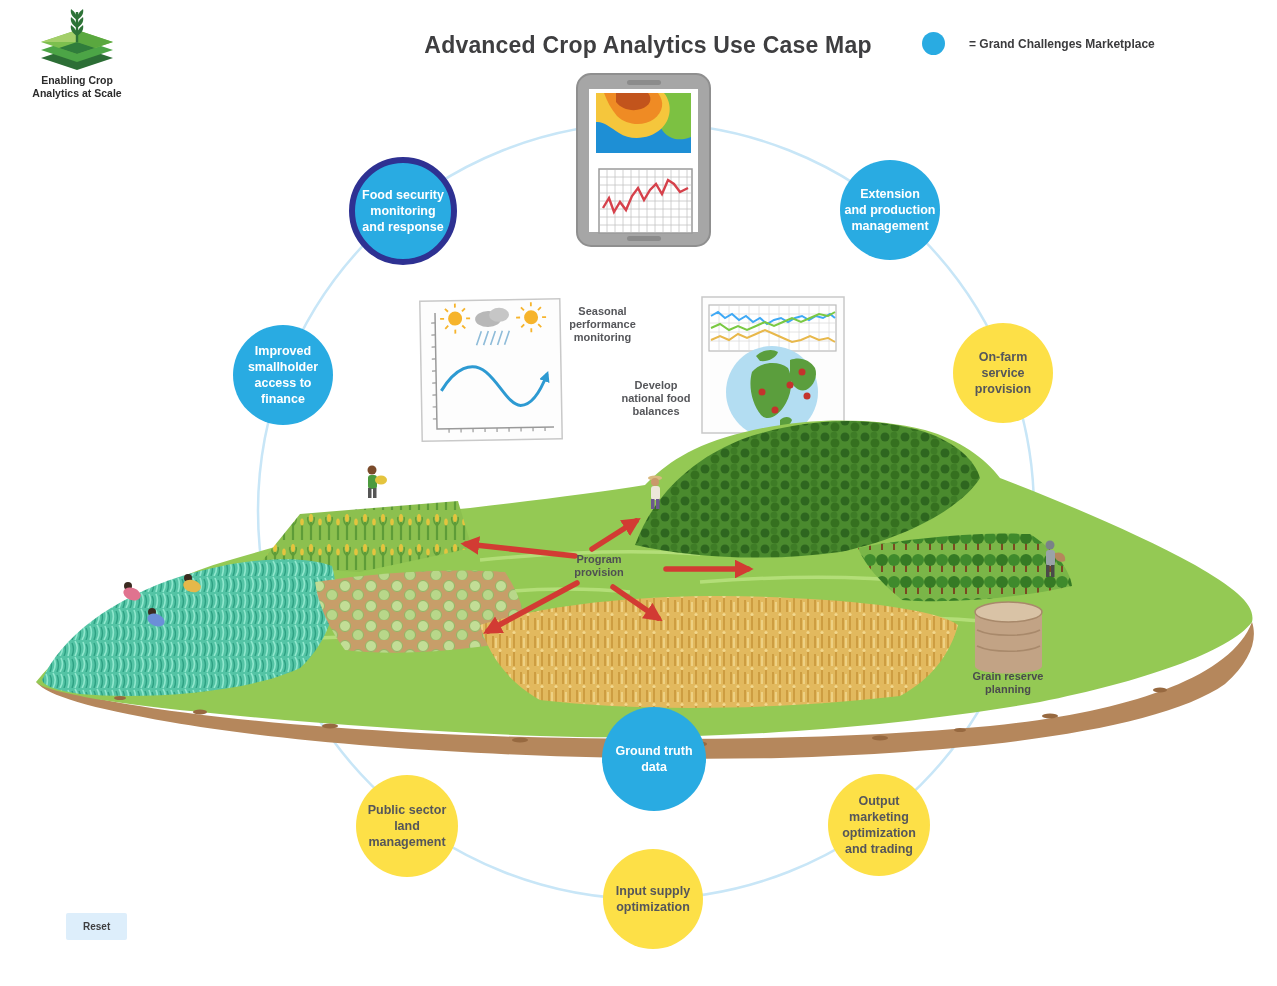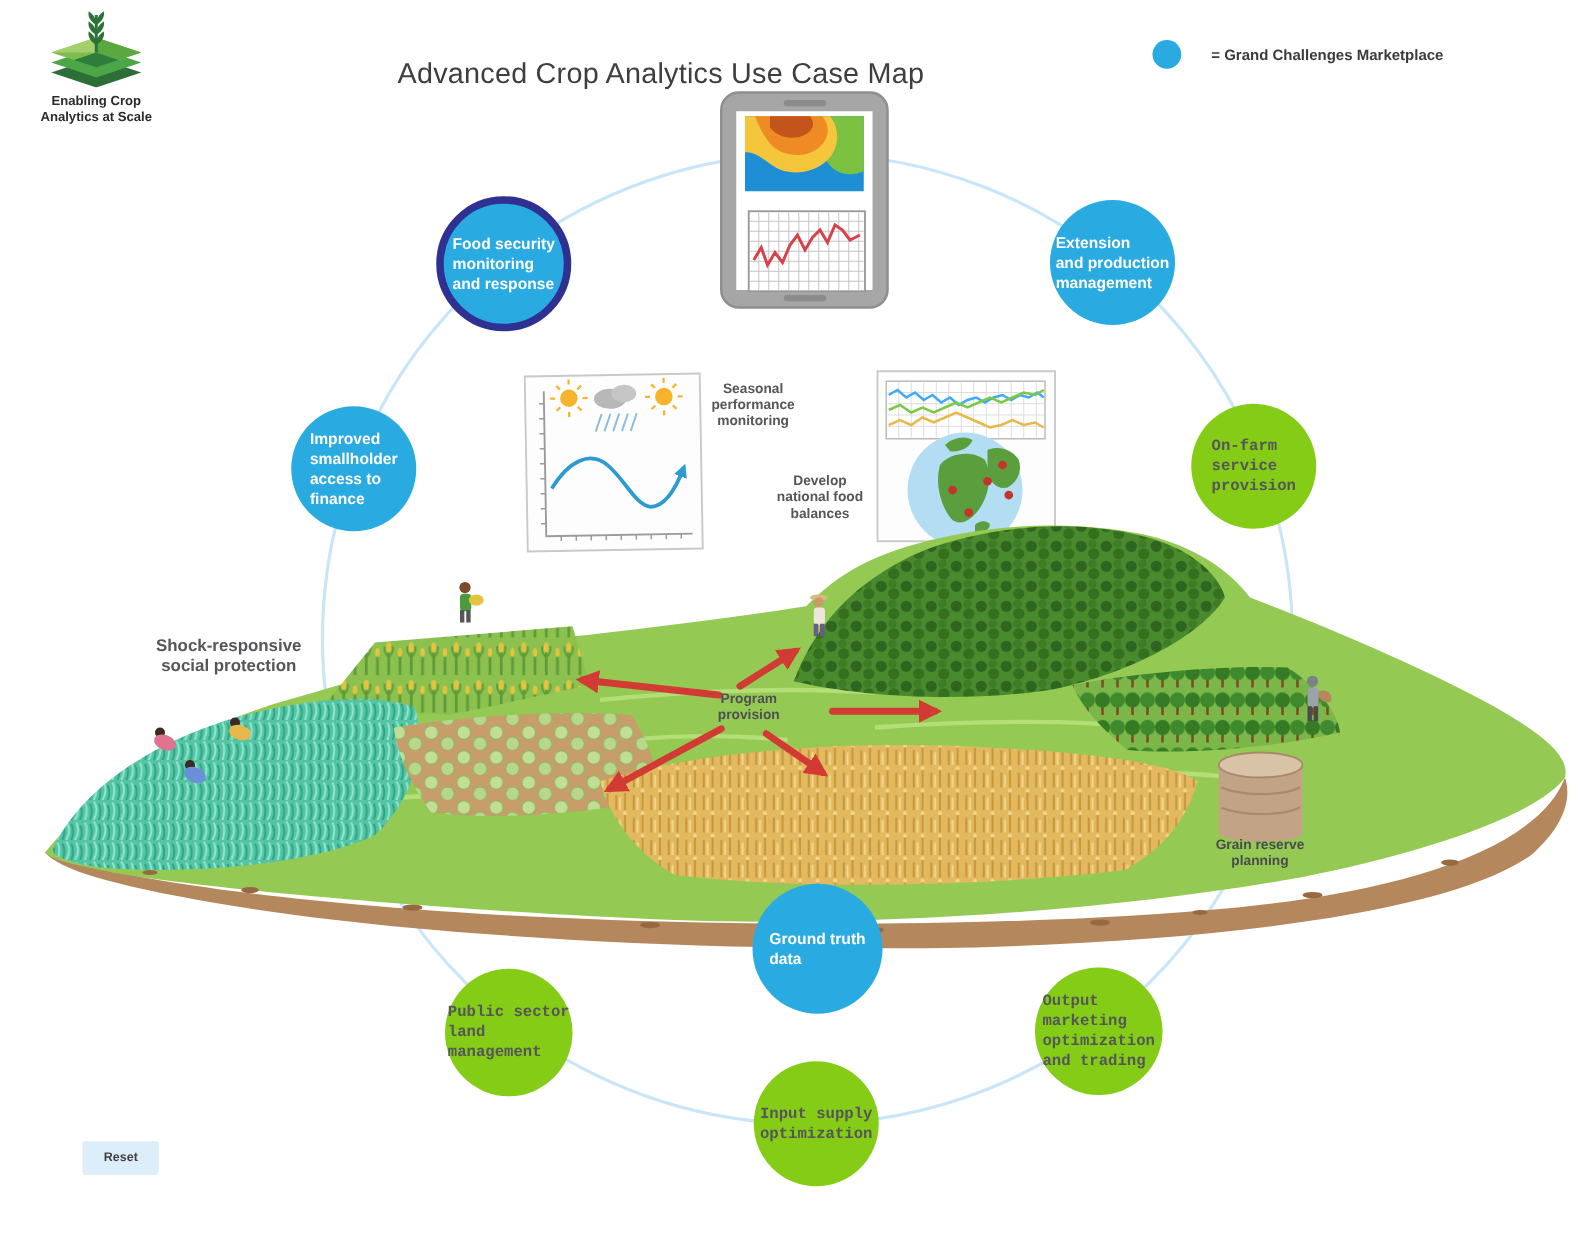--- a/index.html
+++ b/index.html
@@ -6,33 +6,33 @@
   html,body { background:#ffffff; }
   body { font-family:"Liberation Sans", sans-serif; }
   .stage {
     position:relative; width:1277px; height:986px; background:#fff; overflow:hidden;
   }
   .scene-svg { position:absolute; left:0; top:0; z-index:1; }
 
   
   .logo { position:absolute; left:22px; top:6px; width:110px; text-align:center; z-index:4; }
   .logo-caption { font-size:10.5px; font-weight:bold; color:#2b2b2b; line-height:1.25; white-space:pre-line; margin-top:0px; }
-  .page-title { position:absolute; left:318px; top:45px; width:660px; text-align:left;
-    font-size:23px; font-weight:normal; color:#3e3e40; letter-spacing:.2px; z-index:4; }
+  .page-title { position:absolute; left:318px; top:32px; width:660px; text-align:center;
+    font-size:23px; font-weight:bold; color:#3e3e40; letter-spacing:.2px; z-index:4; }
   .legend { position:absolute; left:922px; top:32px; display:flex; align-items:center; gap:8px; z-index:4; }
   .legend-dot { width:23px; height:23px; border-radius:50%; background:#29abe2; }
   .legend-text { font-size:12px; font-weight:bold; color:#3b3b3d;margin-left:16px; }
 
   
   .bubble { position:absolute; border-radius:50%; display:flex; align-items:center; justify-content:center;
-    z-index:3; cursor:pointer; }
+    text-align:center; z-index:3; cursor:pointer; }
   .bubble span { font-weight:bold; font-size:12.5px; line-height:1.28; white-space:pre-line; }
   .bubble.mkt { background:#29abe2; }
   .bubble.mkt span { color:#ffffff; }
-  .bubble.std { background:#84cc16;font-family:Liberation Mono, monospace; }
+  .bubble.std { background:#fde047; }
   .bubble.std span { color:#55565a; }
   .bubble.selected { border:6px solid #2e3192; }
   #b-food   { left:349px; top:157px; width:108px; height:108px; }
   #b-ext    { left:840px; top:160px; width:100px; height:100px; }
   #b-fin    { left:233px; top:325px; width:100px; height:100px; }
   #b-onfarm { left:953px; top:323px; width:100px; height:100px; }
   #b-ground { left:602px; top:707px; width:104px; height:104px; }
   #b-public { left:356px; top:775px; width:102px; height:102px; }
   #b-input  { left:603px; top:849px; width:100px; height:100px; }
   #b-output { left:828px; top:774px; width:102px; height:102px; }
@@ -310,22 +310,20 @@
     <span>Input supply
 optimization</span>
   </div>
   <div class="bubble std" id="b-output">
     <span>Output
 marketing
 optimization
 and trading</span>
   </div>
 
-  <div class="map-label" id="l-shock">Shock-responsive
-social protection</div>
   <div class="map-label" id="l-seasonal">Seasonal
 performance
 monitoring</div>
   <div class="map-label" id="l-develop">Develop
 national food
 balances</div>
   <div class="map-label" id="l-program">Program
 provision</div>
   <div class="map-label" id="l-grain">Grain reserve
 planning</div>

